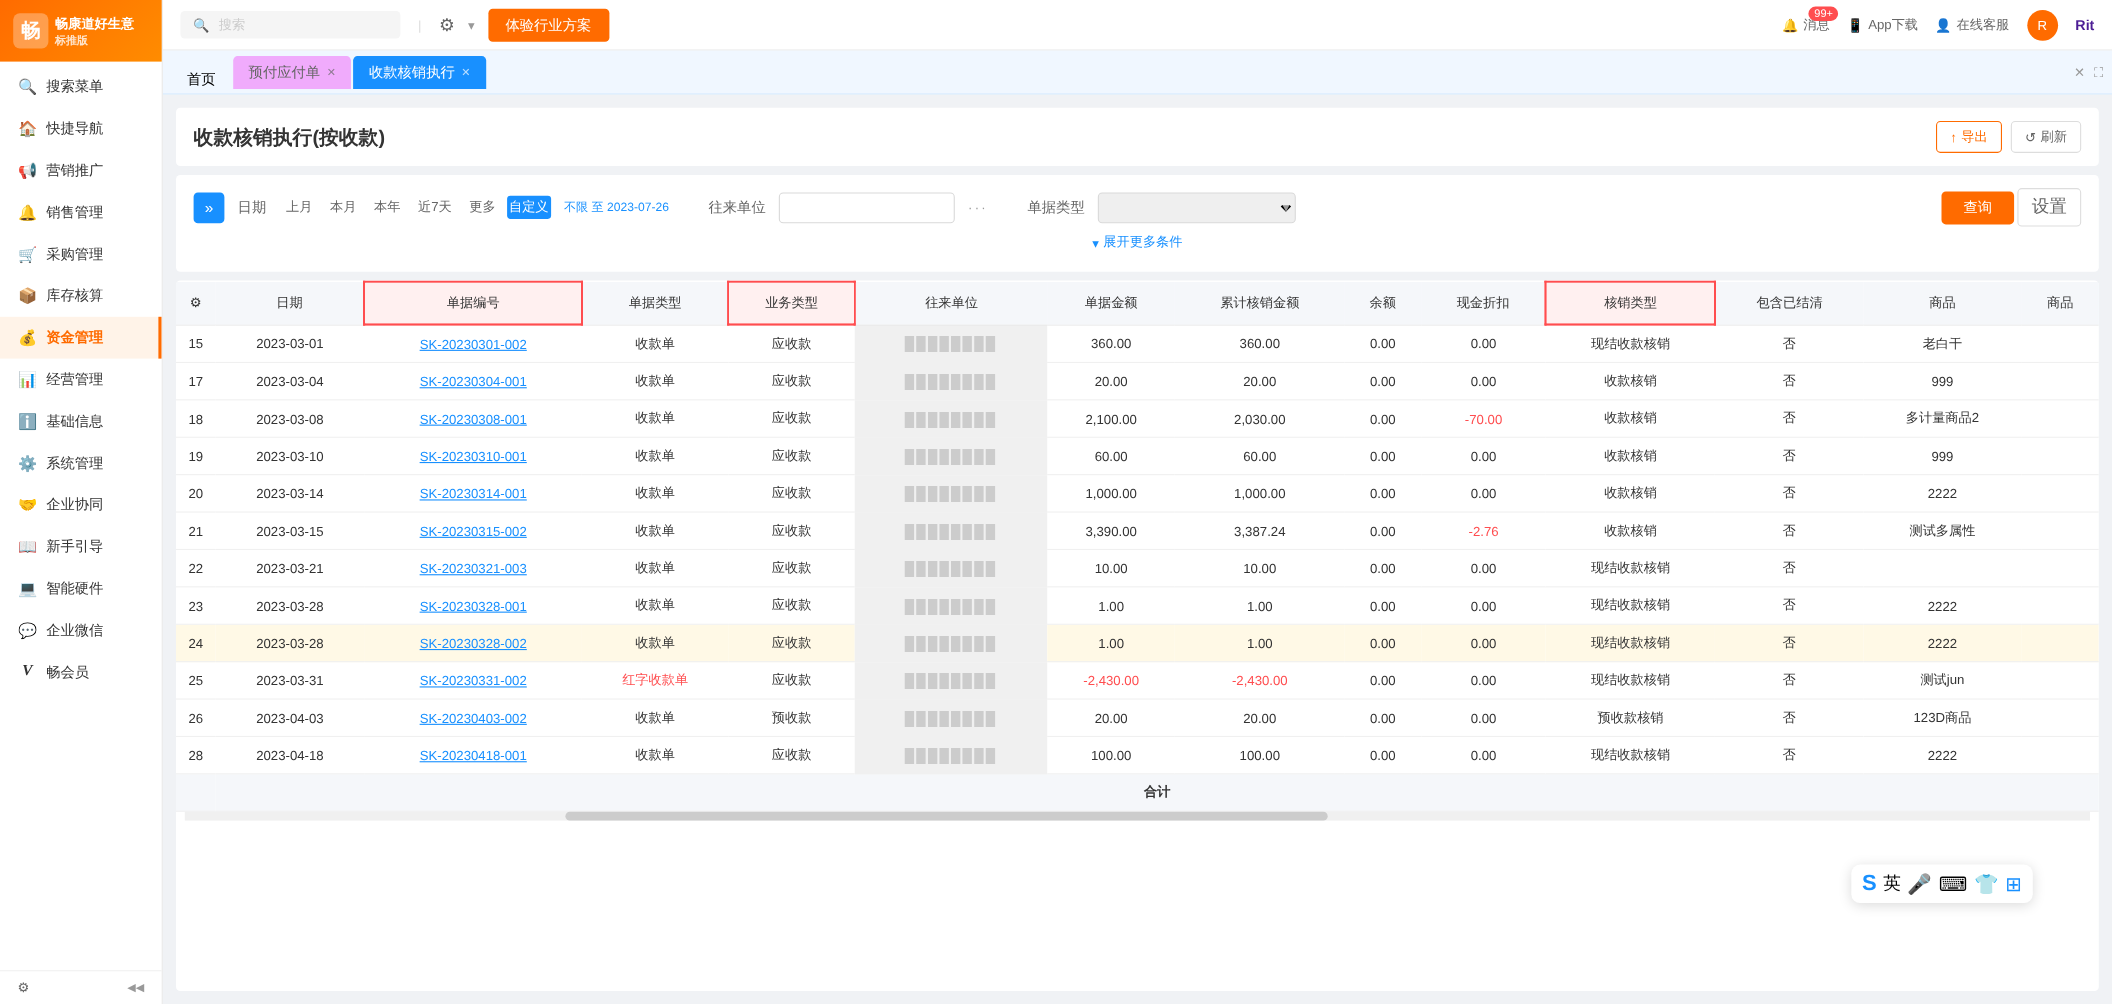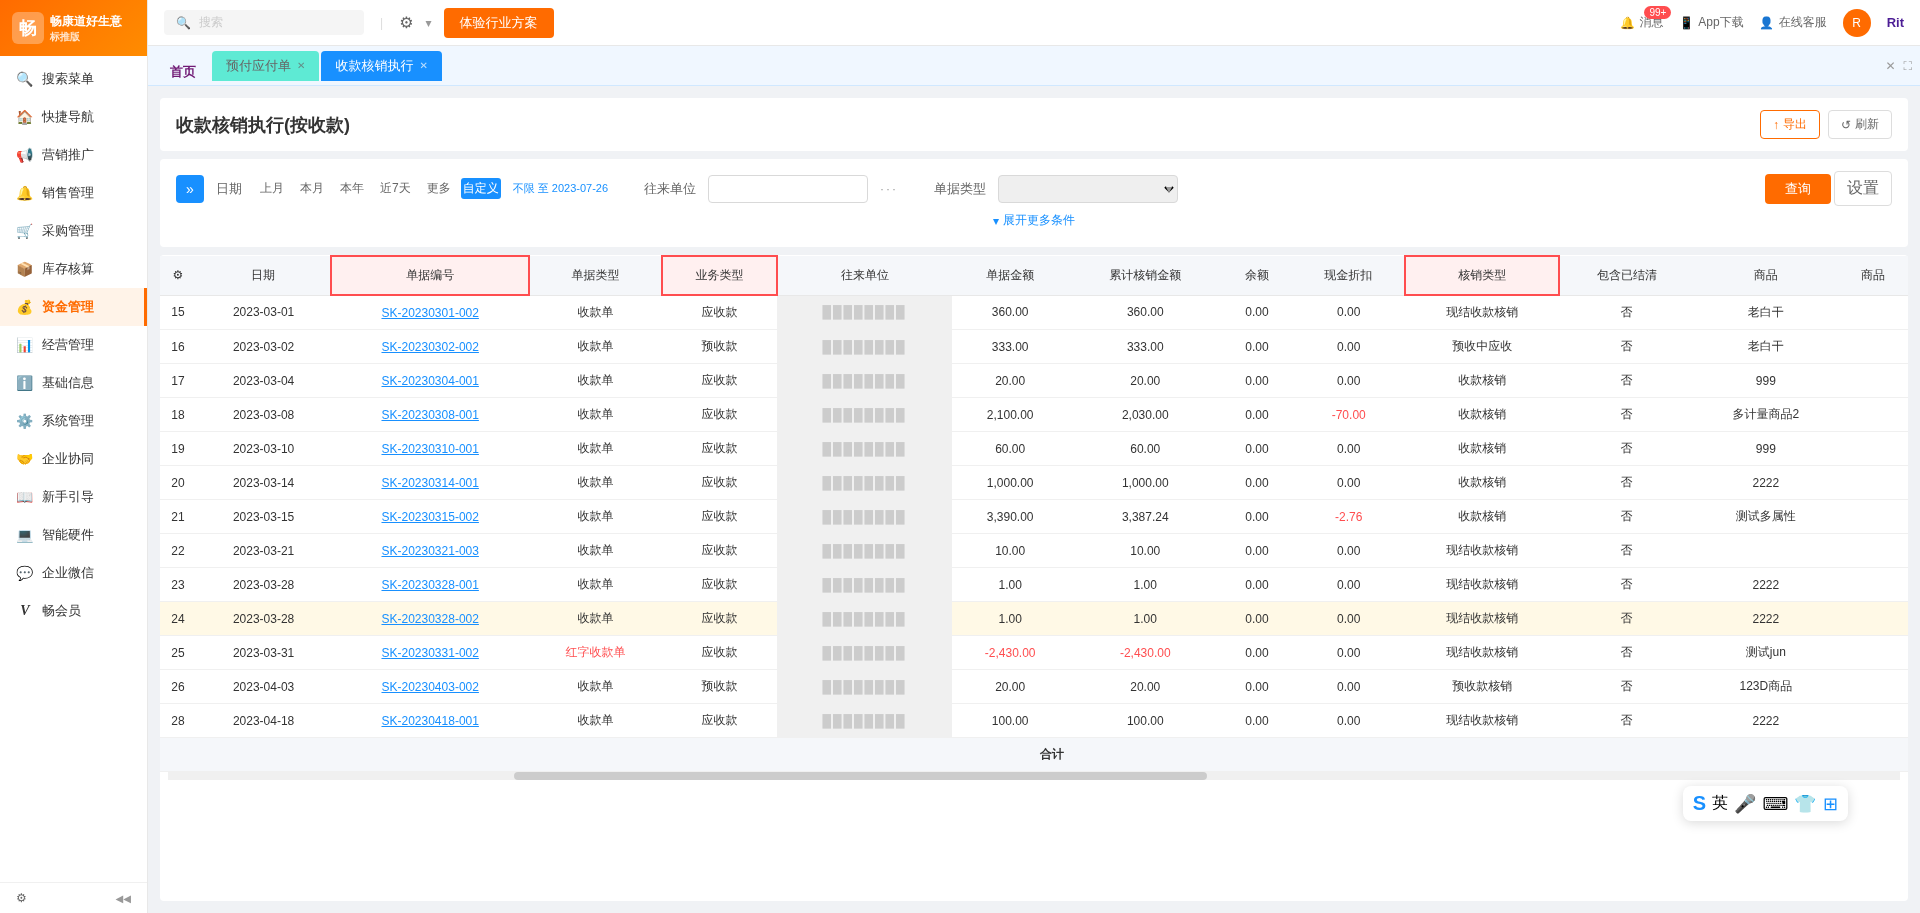--- a/index.html
+++ b/index.html
@@ -22,23 +22,23 @@
     .topbar-search { display: flex; align-items: center; gap: 8px; background: #f5f5f5; border-radius: 4px; padding: 4px 12px; width: 200px; color: #999; font-size: 12px; }
     .topbar-divider { color: #ddd; margin: 0 4px; }
     .topbar-btn-solution { background: #ff6b00; color: white; border: none; border-radius: 4px; padding: 6px 16px; cursor: pointer; font-size: 13px; }
     .topbar-right { margin-left: auto; display: flex; align-items: center; gap: 16px; color: #666; font-size: 12px; }
     .msg-badge { position: relative; display: inline-flex; align-items: center; gap: 4px; }
     .badge-red { background: #ff4d4f; color: white; border-radius: 10px; padding: 1px 5px; font-size: 10px; position: absolute; top: -8px; right: -8px; }
     .topbar-avatar { width: 28px; height: 28px; background: #ff6b00; border-radius: 50%; color: white; display: flex; align-items: center; justify-content: center; font-size: 12px; }
 
     
     .tabbar { height: 40px; background: #f0f7ff; display: flex; align-items: center; padding: 0 8px; gap: 2px; border-bottom: 1px solid #d0e8ff; }
-    .tab { display: flex; align-items: center; gap: 6px; padding: 6px 14px; border-radius: 4px 4px 0 0; cursor: pointer; font-size: 13px; color: #666; background: #5eead4; }
+    .tab { display: flex; align-items: center; gap: 6px; padding: 6px 14px; border-radius: 4px 4px 0 0; cursor: pointer; font-size: 13px; color: #666; background: #f0abfc; }
     .tab.active { background: #1890ff; color: white; }
-    .tab-home { background: transparent; color: #701a75; font-weight: 700; margin-top: 12px; }
+    .tab-home { background: transparent; color: #000000; font-weight: 400; margin-top: 12px; }
     .tab-close { font-size: 10px; cursor: pointer; opacity: 0.7; }
     .tab-actions { margin-left: auto; display: flex; gap: 8px; color: #666; }
 
     
     .content { flex: 1; overflow: hidden; background: #f0f2f5; padding: 12px; display: flex; flex-direction: column; gap: 8px; }
 
     
     .page-header { display: flex; align-items: center; justify-content: space-between; background: #fff; padding: 12px 16px; border-radius: 4px; }
     .page-title { font-size: 18px; font-weight: bold; color: #333; }
     .page-actions { display: flex; gap: 8px; }
@@ -285,36 +285,20 @@
               <td>360.00</td>
               <td>360.00</td>
               <td>0.00</td>
               <td>0.00</td>
               <td>现结收款核销</td>
               <td>否</td>
               <td>老白干</td>
               <td></td>
             </tr>
             <tr>
-              <td>16</td>
-              <td>2023-03-02</td>
-              <td><a style="color: rgb(24, 144, 255); cursor: pointer; text-decoration: underline;">SK-20230302-002</a></td>
-              <td>收款单</td>
-              <td>预收款</td>
-              <td style="color: rgb(204, 204, 204); letter-spacing: 2px; background: rgb(240, 240, 240);">████████</td>
-              <td>333.00</td>
-              <td>333.00</td>
-              <td>0.00</td>
-              <td>0.00</td>
-              <td>预收中应收</td>
-              <td>否</td>
-              <td>老白干</td>
-              <td></td>
-            </tr>
-            <tr>
               <td>17</td>
               <td>2023-03-04</td>
               <td><a style="color: rgb(24, 144, 255); cursor: pointer; text-decoration: underline;">SK-20230304-001</a></td>
               <td>收款单</td>
               <td>应收款</td>
               <td style="color: rgb(204, 204, 204); letter-spacing: 2px; background: rgb(240, 240, 240);">████████</td>
               <td>20.00</td>
               <td>20.00</td>
               <td>0.00</td>
               <td>0.00</td>

